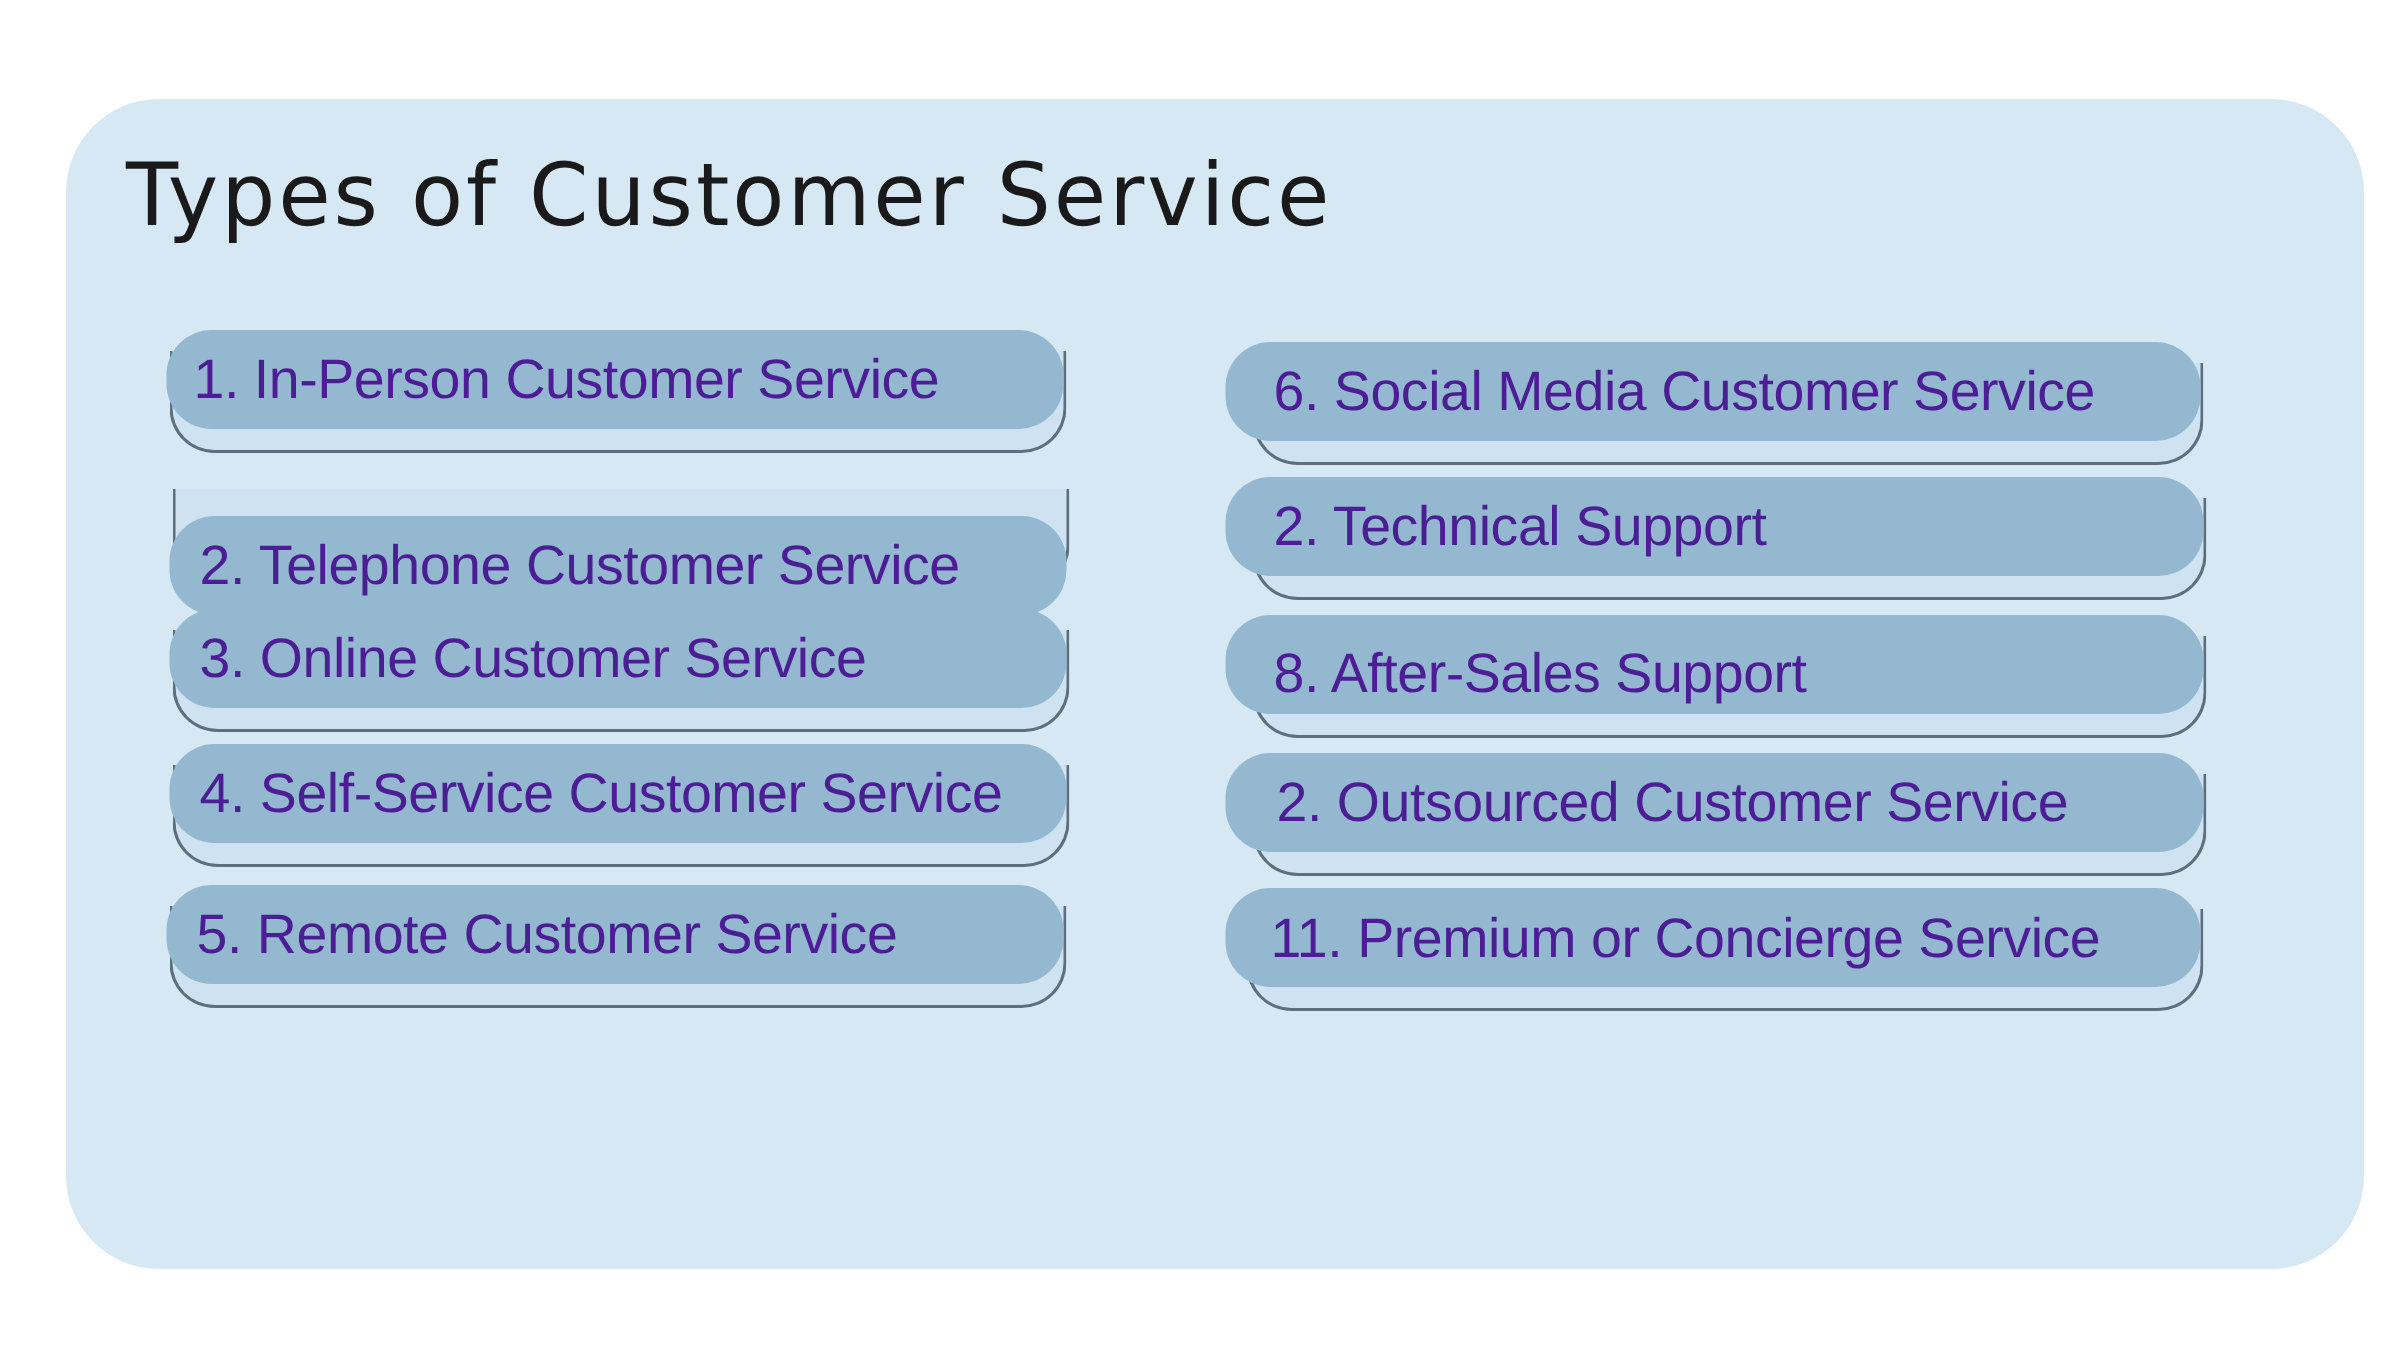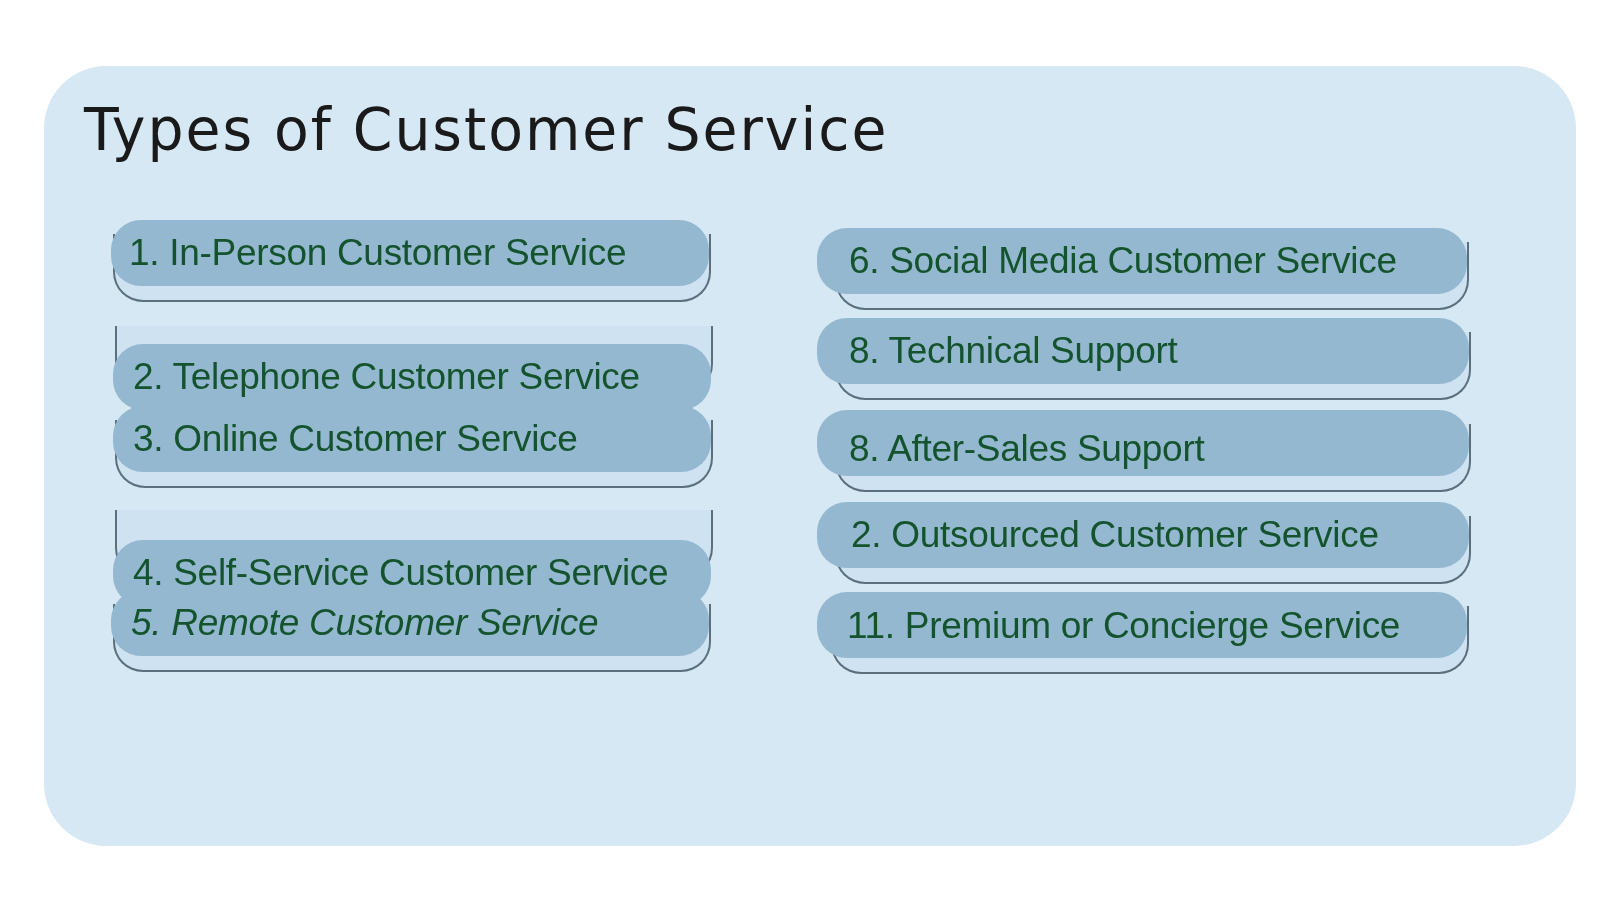--- a/index.html
+++ b/index.html
@@ -21,21 +21,21 @@
   }
   .pill .under {
     position:absolute; left:2px; right:0; top:14px; height:66px;
     background:#cfe2f1; border:2px solid #5c6f7c; border-top:none;
     border-radius:0 0 30px 30px;
   }
   .pill .face {
     position:absolute; left:0; top:0; right:2px; height:66px;
     background:#93b8cf; border-radius:30px;
     display:flex; align-items:center; padding-left:18px; box-sizing:border-box;
-    font-family:"Liberation Sans", sans-serif; font-size:37px; color:#14532d;
+    font-family:"Liberation Sans", sans-serif; font-size:37px; color:#4c1d95;
     letter-spacing:-0.3px; white-space:nowrap;
   }
 </style>
 </head>
 <body>
 
 <div class="panel"></div>
 
 <h1 class="title">Types of Customer Service</h1>
 
@@ -46,34 +46,34 @@
 <div class="pill" style="left:113px; top:312px; width:600px;">
   <div class="under"></div>
   <div class="face" style="padding-left:20px;margin-top:32px;">2. Telephone Customer Service</div>
 </div>
 <div class="pill" style="left:113px; top:406px; width:600px;">
   <div class="under"></div>
   <div class="face" style="padding-left:20px;">3. Online Customer Service</div>
 </div>
 <div class="pill" style="left:113px; top:496px; width:600px;">
   <div class="under"></div>
-  <div class="face" style="padding-left:20px;margin-top:44px;">4. Self-Service Customer Service</div>
+  <div class="face" style="padding-left:20px;">4. Self-Service Customer Service</div>
 </div>
 <div class="pill" style="left:111px; top:590px; width:600px;">
   <div class="under"></div>
-  <div class="face" style="padding-left:20px;font-style:italic;">5. Remote Customer Service</div>
+  <div class="face" style="padding-left:20px;">5. Remote Customer Service</div>
 </div>
 
 <div class="pill" style="left:817px; top:228px; width:652px;text-align:center;">
   <div class="under" style="left:18px;"></div>
   <div class="face" style="padding-left:32px;">6. Social Media Customer Service</div>
 </div>
 <div class="pill" style="left:817px; top:318px; width:654px;">
   <div class="under" style="left:18px;"></div>
-  <div class="face" style="padding-left:32px;">8. Technical Support</div>
+  <div class="face" style="padding-left:32px;">2. Technical Support</div>
 </div>
 <div class="pill" style="left:817px; top:410px; width:654px;">
   <div class="under" style="left:18px;"></div>
   <div class="face" style="padding-left:32px; padding-top:12px;">8. After-Sales Support</div>
 </div>
 <div class="pill" style="left:817px; top:502px; width:654px;">
   <div class="under" style="left:18px;"></div>
   <div class="face" style="padding-left:34px;">2. Outsourced Customer Service</div>
 </div>
 <div class="pill" style="left:817px; top:592px; width:652px;">

